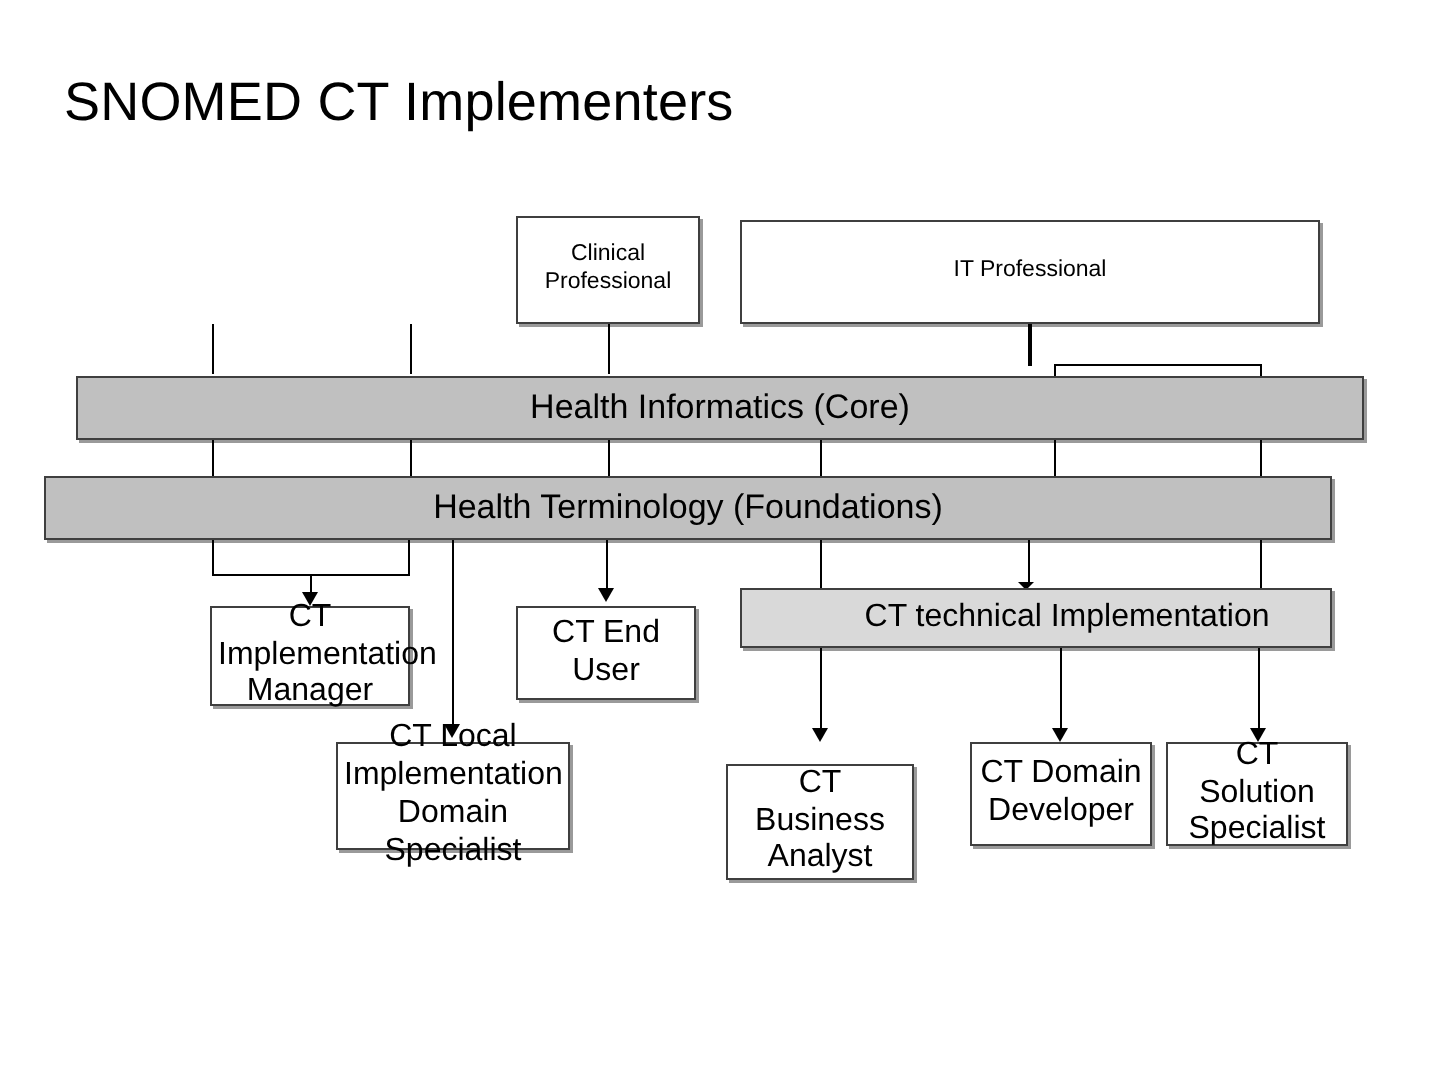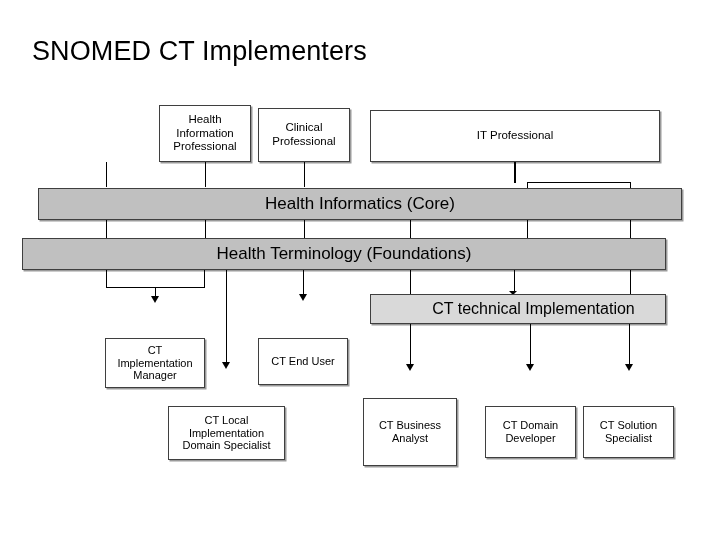--- a/index.html
+++ b/index.html
@@ -50,21 +50,21 @@
     border: 1px solid #3f3f3f;
     box-shadow: 1.5px 1.5px 0 0 #9a9a9a;
   }
   .node .label {
     display: block;
     width: 100%;
     padding: 0 3px;
     box-sizing: border-box;
   }
   .role-box { font-size: 11.5px; }
-  .outcome-box { font-size: 11px; margin-top: 35px; }
+  .outcome-box { font-size: 16px; }
   .band {
     position: absolute;
     box-sizing: border-box;
     display: flex;
     align-items: center;
     justify-content: center;
     text-align: center;
     border: 1px solid #3f3f3f;
     box-shadow: 1.5px 1.5px 0 0 #9a9a9a;
     font-size: 17px;
@@ -103,23 +103,20 @@
 </head>
 <body>
 
 <div id="slide">
 
   <div id="page-title">SNOMED CT Implementers</div>
 
   <div id="diagram">
 
 
-    <div class="node role-box" style="left:159px; top:105px; width:92px; height:57px;">
-      <span class="label">Health Information Professional</span>
-    </div>
 
     <div class="node role-box" style="left:258px; top:108px; width:92px; height:54px;">
       <span class="label">Clinical Professional</span>
     </div>
 
     <div class="node role-box" style="left:370px; top:110px; width:290px; height:52px;">
       <span class="label">IT Professional</span>
     </div>
 
     <div class="connector v-line" style="left:106px; top:162px; height:25px;"></div>
@@ -181,21 +178,21 @@
 
     <div class="connector v-line" style="left:410px; top:324px; height:42px;"></div>
     <div class="arrowhead" style="left:406px; top:364px;"></div>
 
     <div class="connector v-line" style="left:530px; top:324px; height:42px;"></div>
     <div class="arrowhead" style="left:526px; top:364px;"></div>
 
     <div class="connector v-line" style="left:629px; top:324px; height:42px;"></div>
     <div class="arrowhead" style="left:625px; top:364px;"></div>
 
-    <div class="node outcome-box" style="left:363px; top:363px; width:94px; height:68px;">
+    <div class="node outcome-box" style="left:363px; top:382px; width:94px; height:58px;">
       <span class="label">CT Business Analyst</span>
     </div>
 
     <div class="node outcome-box" style="left:485px; top:371px; width:91px; height:52px;">
       <span class="label">CT Domain Developer</span>
     </div>
 
     <div class="node outcome-box" style="left:583px; top:371px; width:91px; height:52px;">
       <span class="label">CT Solution Specialist</span>
     </div>

